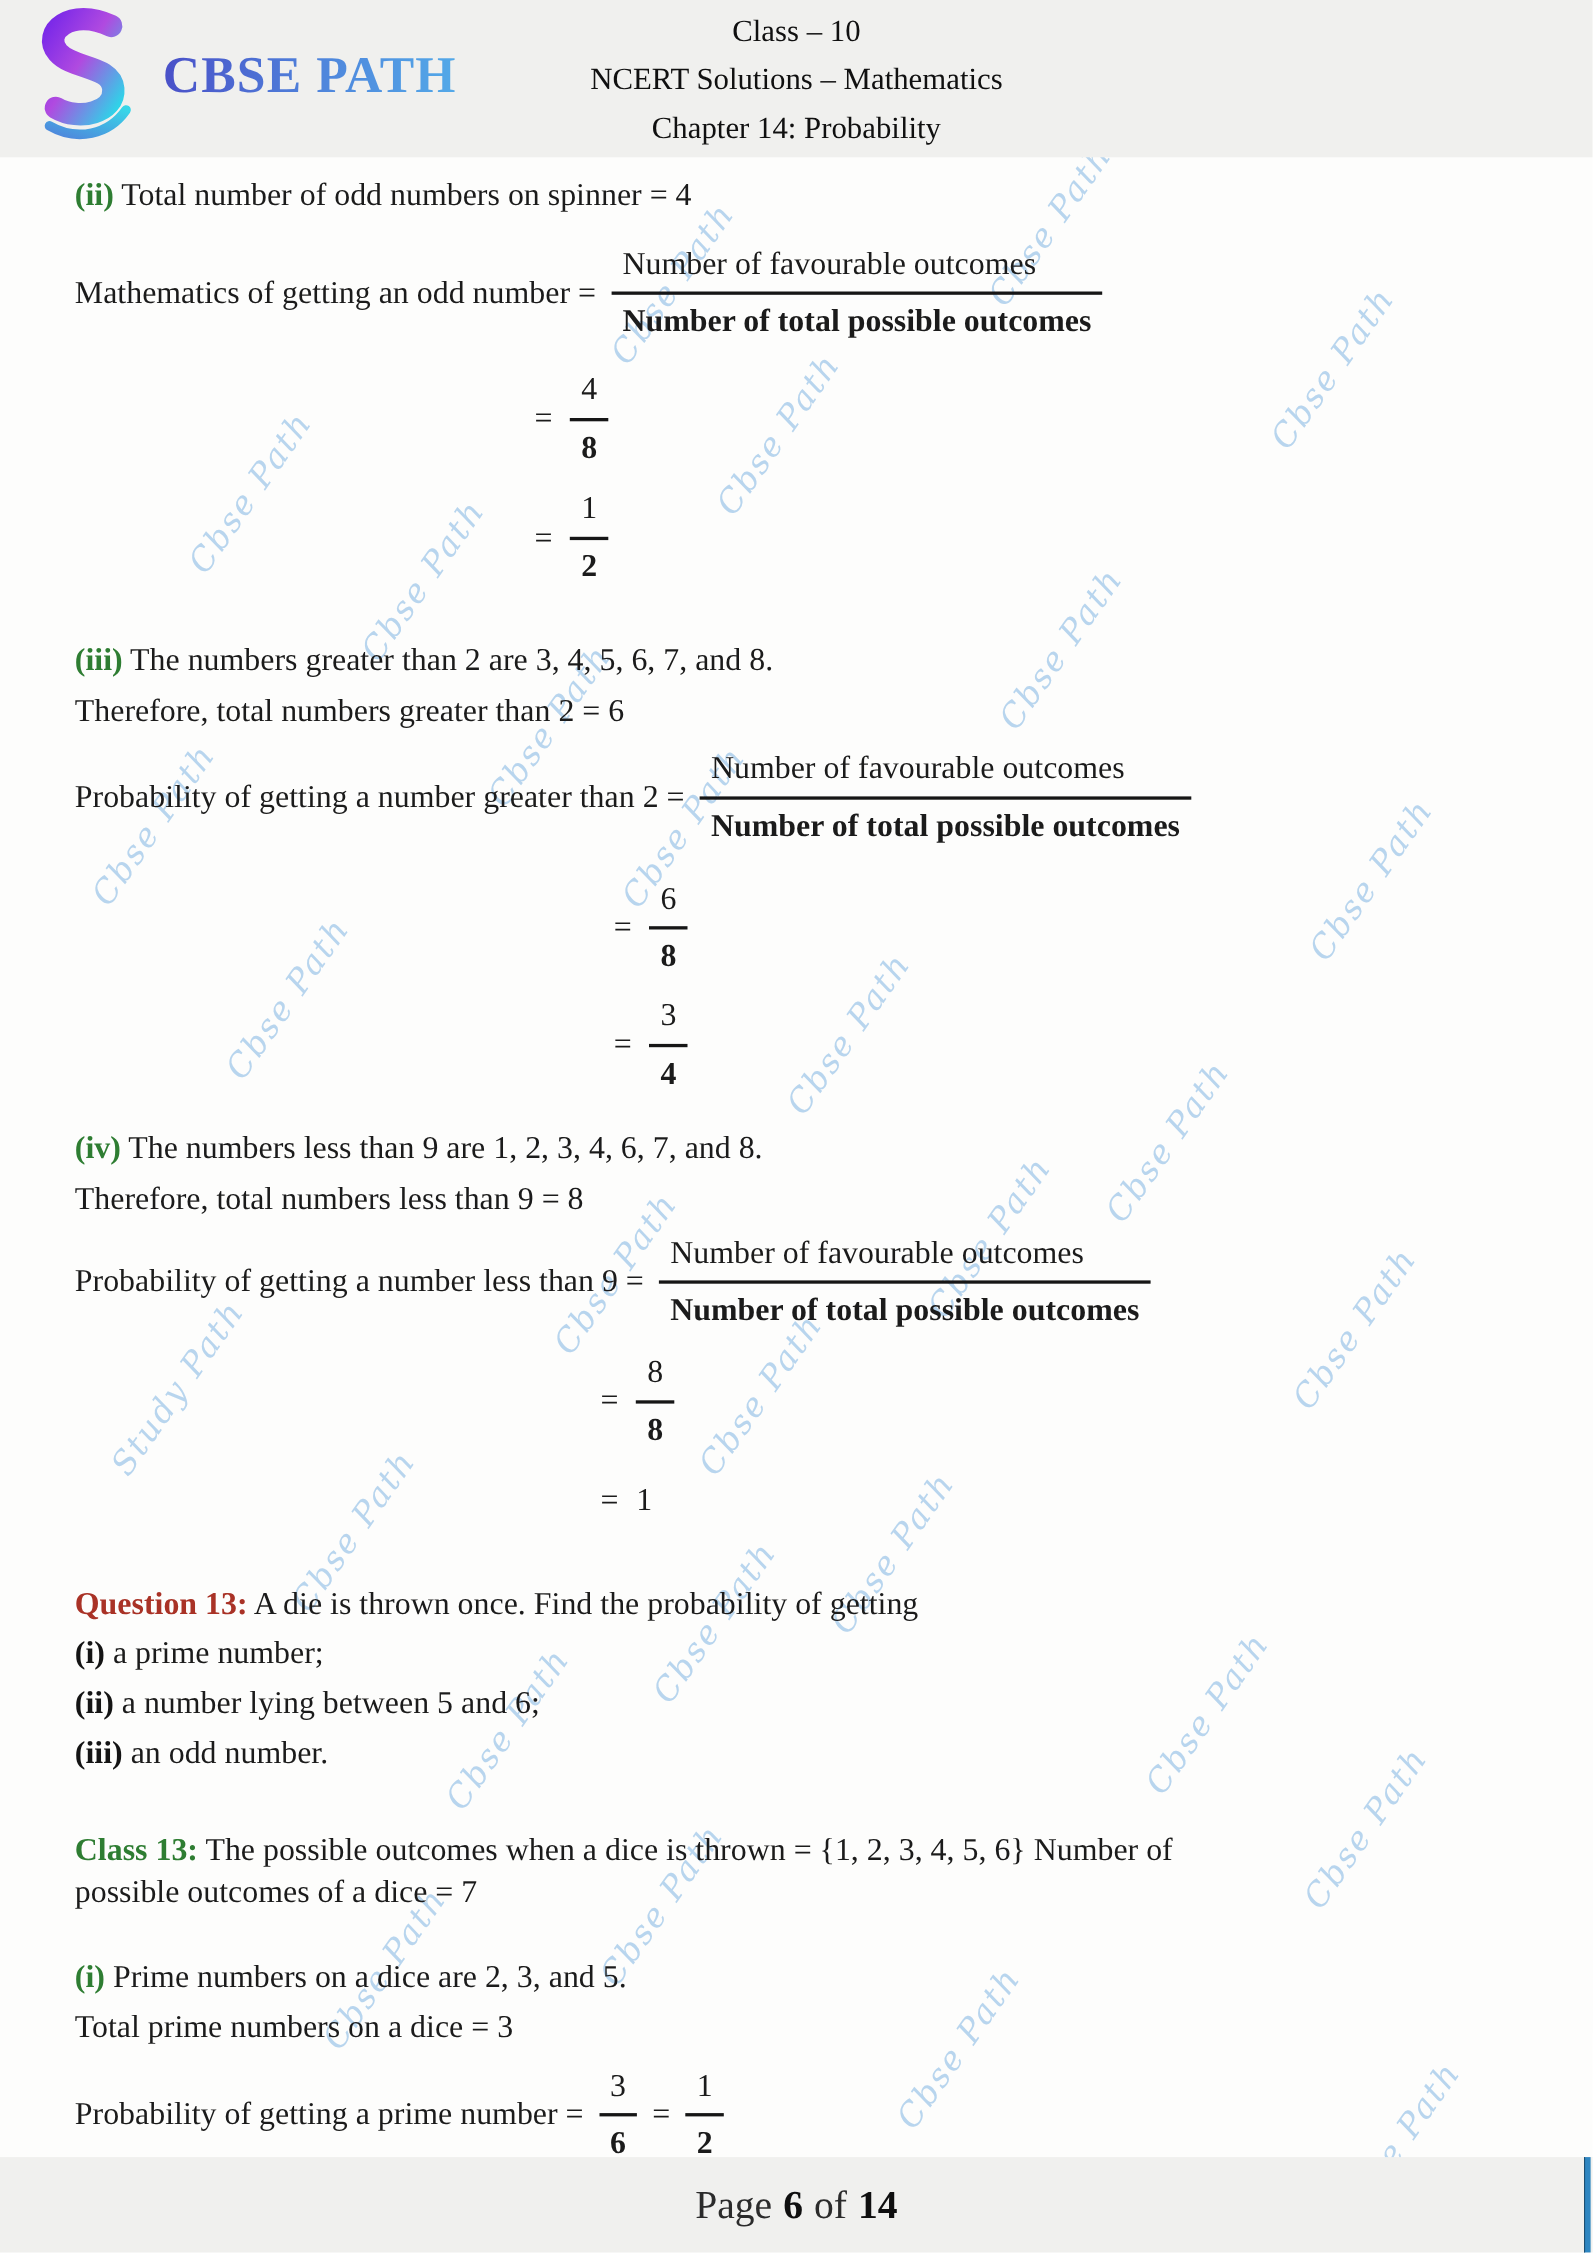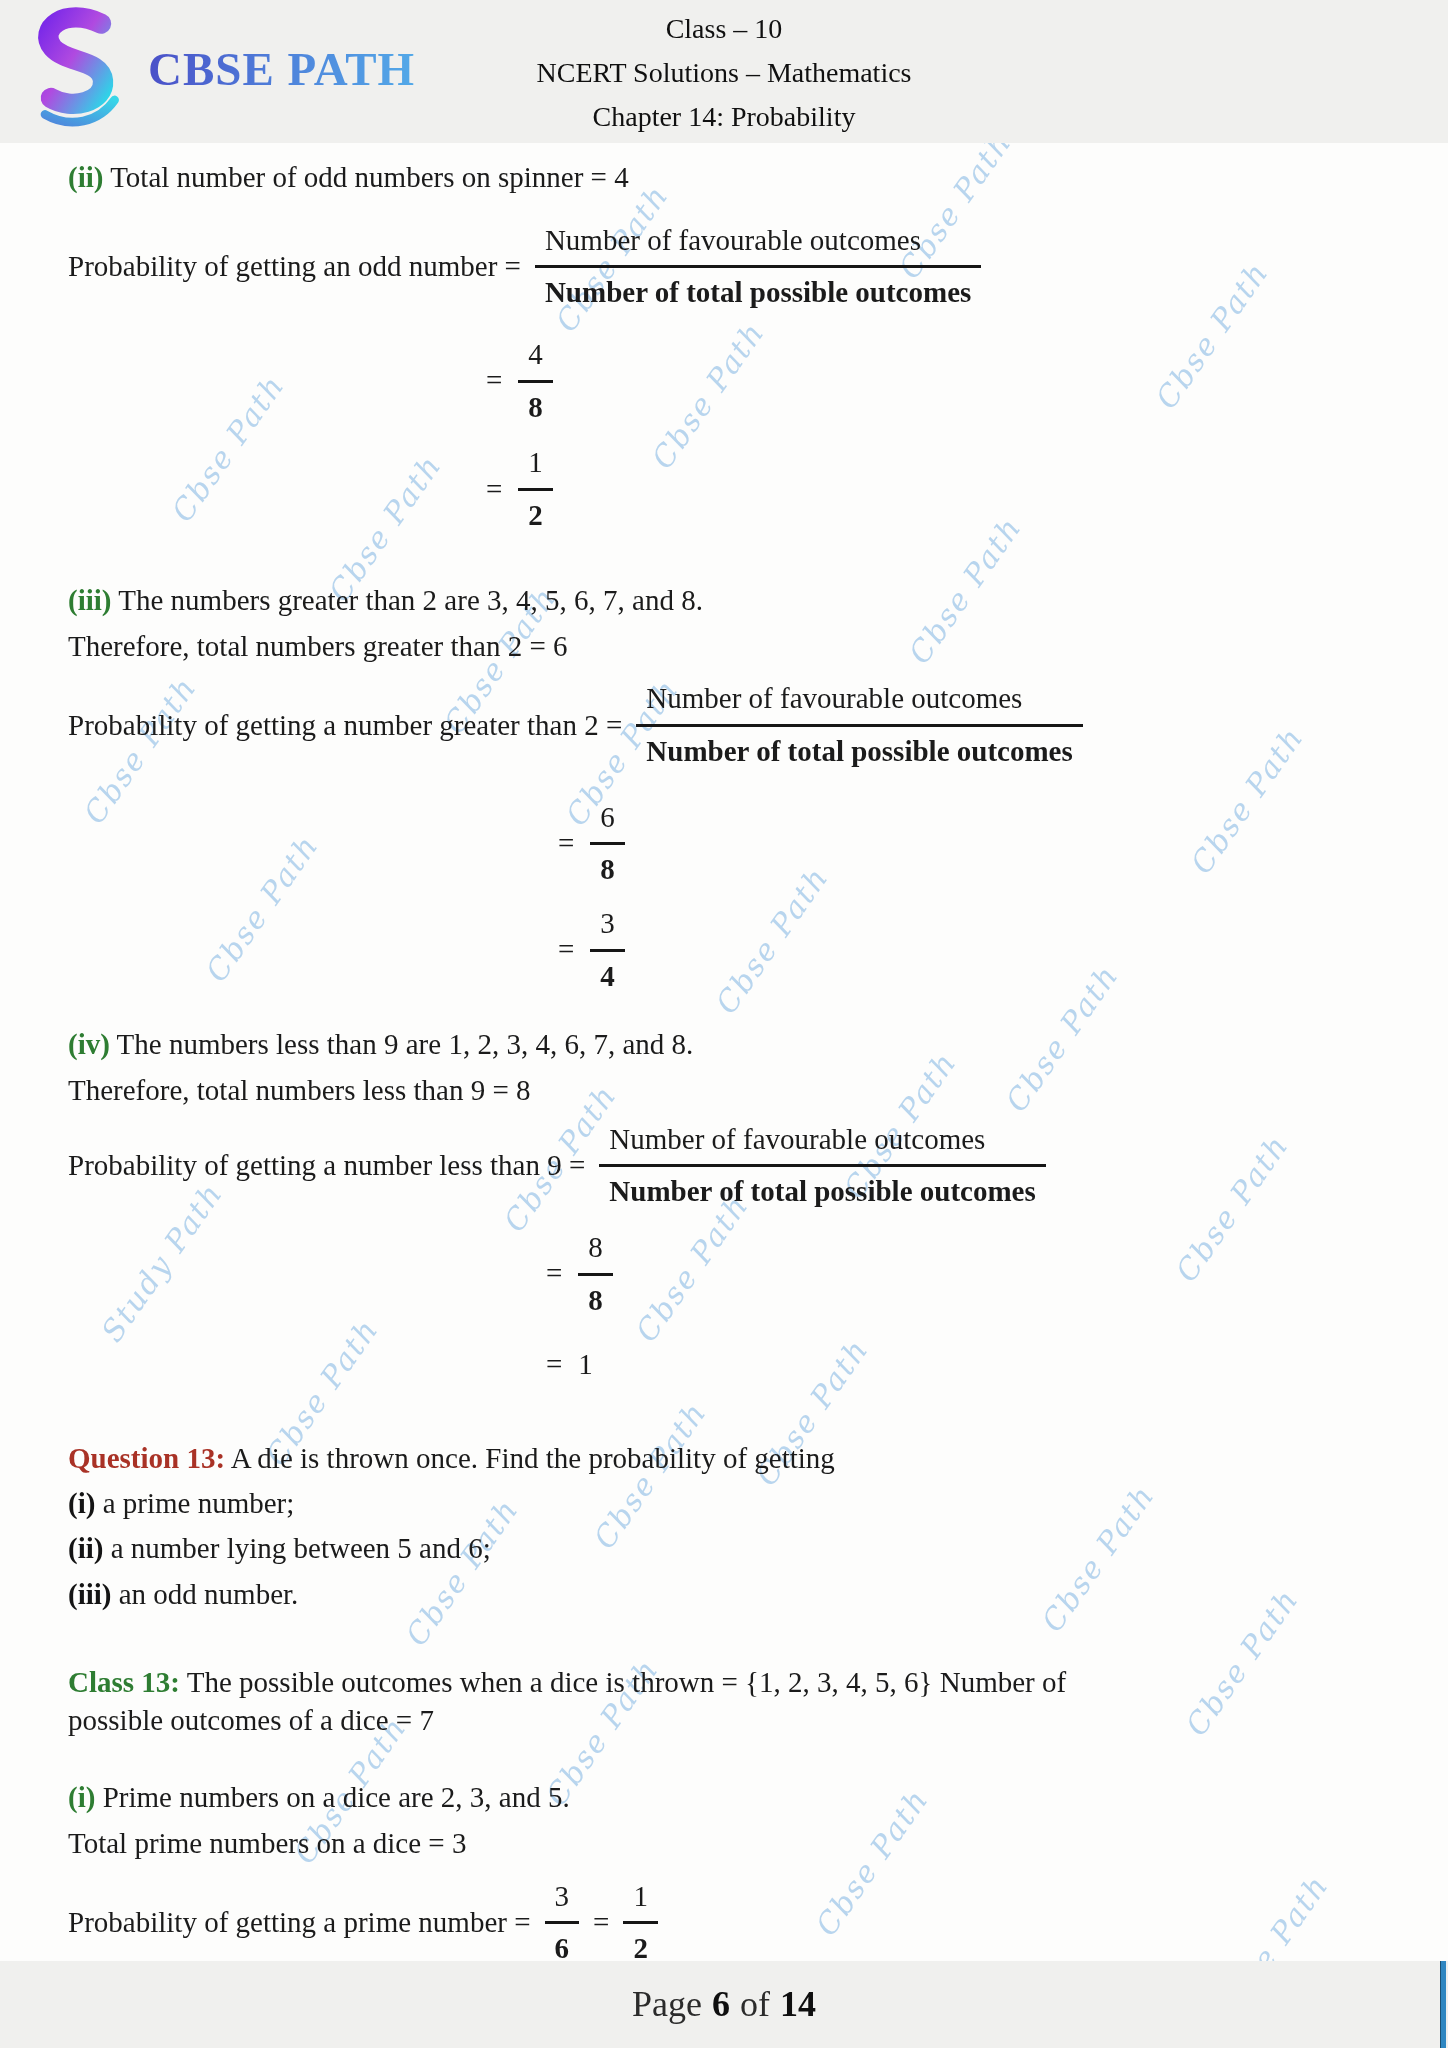--- a/index.html
+++ b/index.html
@@ -102,21 +102,21 @@
   </header>
 
   <main class="content">
 
     <p class="tline" style="margin-top:16px">
       <span class="green">(ii)</span>
       <span>Total number of odd numbers on spinner = 4</span>
     </p>
 
     <div class="frow" style="margin-top:24px">
-      <span class="lead">Probability of getting an odd number =</span>
+      <span class="lead">Mathematics of getting an odd number =</span>
       <span class="frac">
         <span class="fnum">Number of favourable outcomes</span>
         <span class="fden">Number of total possible outcomes</span>
       </span>
     </div>
 
     <div class="step" style="margin-top:22px;margin-left:418px">
       <span>=</span>
       <span class="frac">
         <span class="fnum">4</span>

